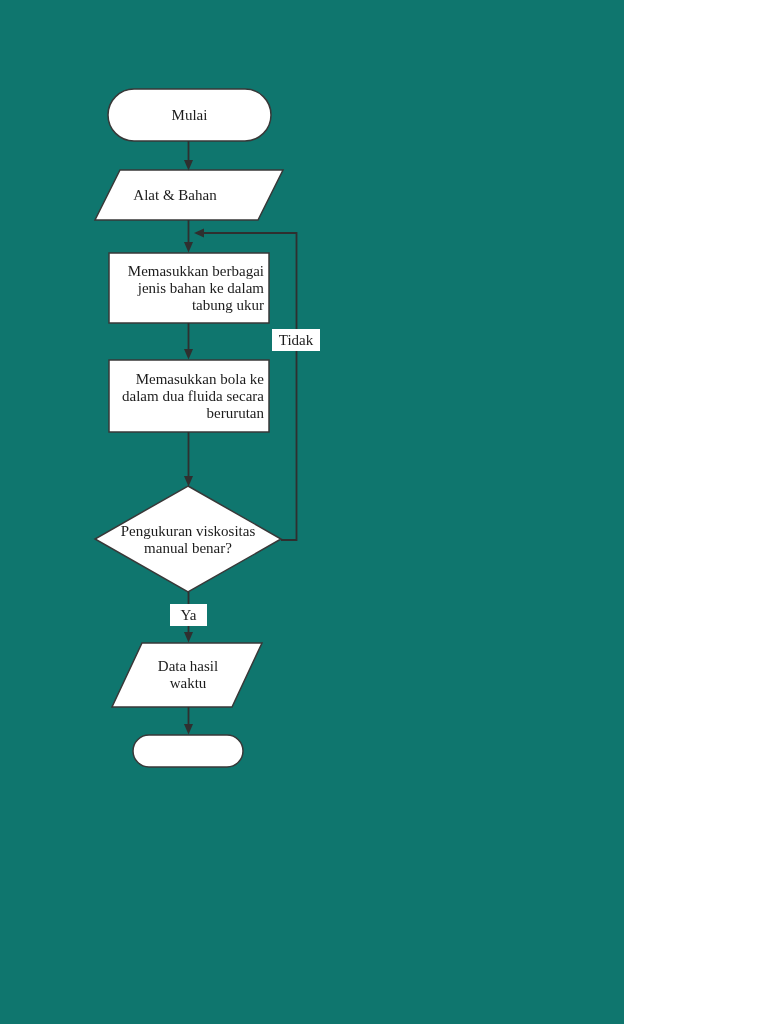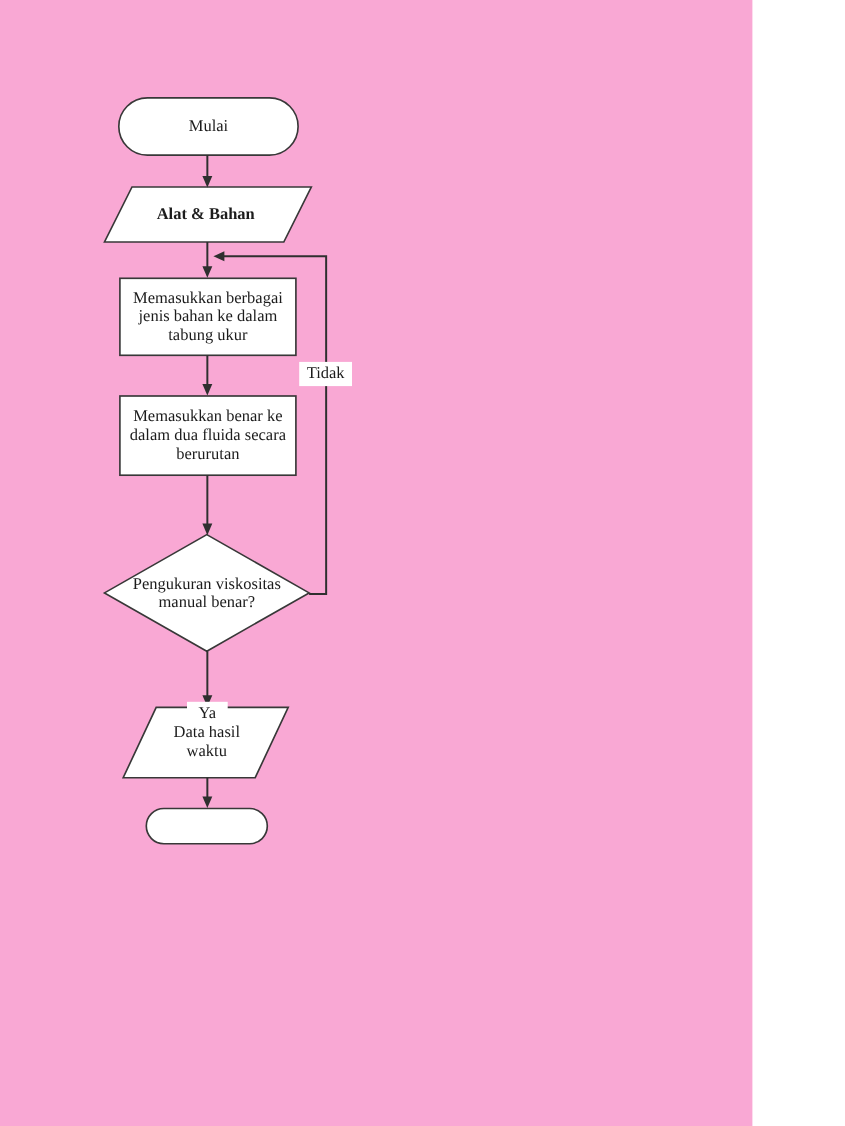--- a/index.html
+++ b/index.html
@@ -1,20 +1,20 @@
 <!DOCTYPE html>
 <html><head>
 <meta charset="utf-8">
 <style>
   html, body { margin: 0; padding: 0; background: #ffffff; }
   .page {
     position: relative;
-    width: 684px;
+    width: 624px;
     height: 1024px;
-    background: #f9a8d4;
+    background: #0f766e;
     overflow: hidden;
     font-family: "Liberation Serif", "DejaVu Serif", serif;
   }
   .diagram-svg {
     position: absolute;
     left: 0; top: 0;
     width: 768px; height: 1024px;
   }
   .shape { fill: #ffffff; stroke: #383838; stroke-width: 1.5; }
   .edge  { fill: none; stroke: #2f2f2f; stroke-width: 1.8; }
@@ -34,21 +34,21 @@
     position: absolute;
     display: flex;
     align-items: center;
     justify-content: center;
     text-align: center;
     font-size: 15px;
     line-height: 17px;
     color: #1c1c1c;
     background: #ffffff;
   }
-  .w150 { width: 150px; }
+  .w150 { width: 150px; text-align: right; }
   .w160 { width: 160px; }
   .w100 { width: 100px; }
 </style>
 </head>
 <body>
 
 <div class="page">
 
   <svg class="diagram-svg" viewBox="0 0 768 1024">
 
@@ -77,28 +77,28 @@
 
     <path class="edge" d="M188.5 592 L188.5 634"></path>
     <polygon class="arrow" points="184,632 193,632 188.5,642.5"></polygon>
 
     <path class="edge" d="M188.5 707 L188.5 726"></path>
     <polygon class="arrow" points="184,724 193,724 188.5,734.5"></polygon>
   </svg>
 
   <div class="node-label" style="left:108px; top:89px; width:163px; height:52px;">Mulai</div>
 
-  <div class="node-label" style="left:93px; top:170px; width:188px; height:50px;font-weight:bold;">Alat &amp; Bahan</div>
+  <div class="node-label" style="left:81px; top:170px; width:188px; height:50px;">Alat &amp; Bahan</div>
 
   <div class="node-label w150" style="left:114px; top:253px; height:70px;">Memasukkan berbagai jenis bahan ke dalam tabung ukur</div>
 
-  <div class="node-label w150" style="left:114px; top:360px; height:72px;">Memasukkan benar ke dalam dua fluida secara berurutan</div>
+  <div class="node-label w150" style="left:114px; top:360px; height:72px;">Memasukkan bola ke dalam dua fluida secara berurutan</div>
 
   <div class="node-label w100" style="left:138px; top:643px; height:64px;">Data hasil waktu</div>
 
   <div class="node-label w160" style="left:108px; top:487px; height:105px;">Pengukuran viskositas manual benar?</div>
 
 
   <div class="edge-label" style="left:272px; top:329px; width:48px; height:22px;">Tidak</div>
 
-  <div class="edge-label" style="left:170px; top:638px; width:37px; height:22px;">Ya</div>
+  <div class="edge-label" style="left:170px; top:604px; width:37px; height:22px;">Ya</div>
 
 </div>
 
 </body></html>

